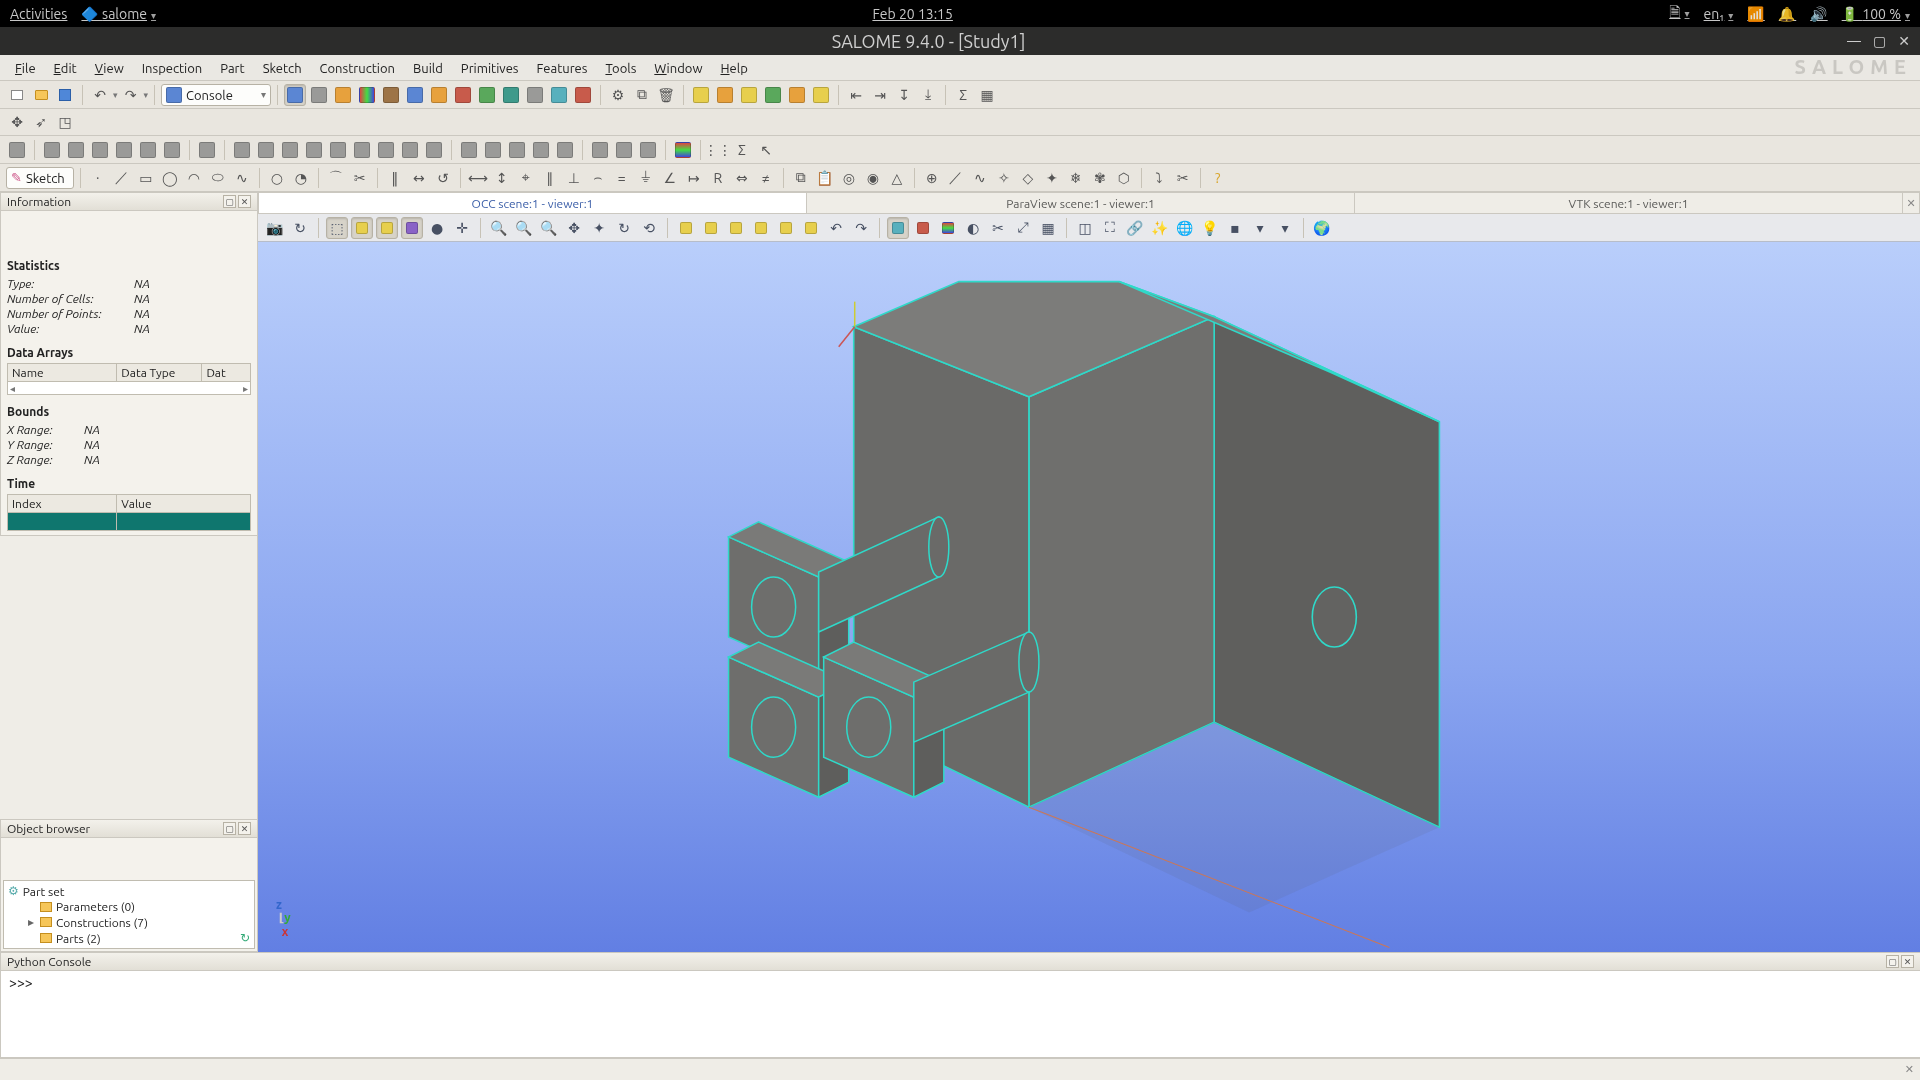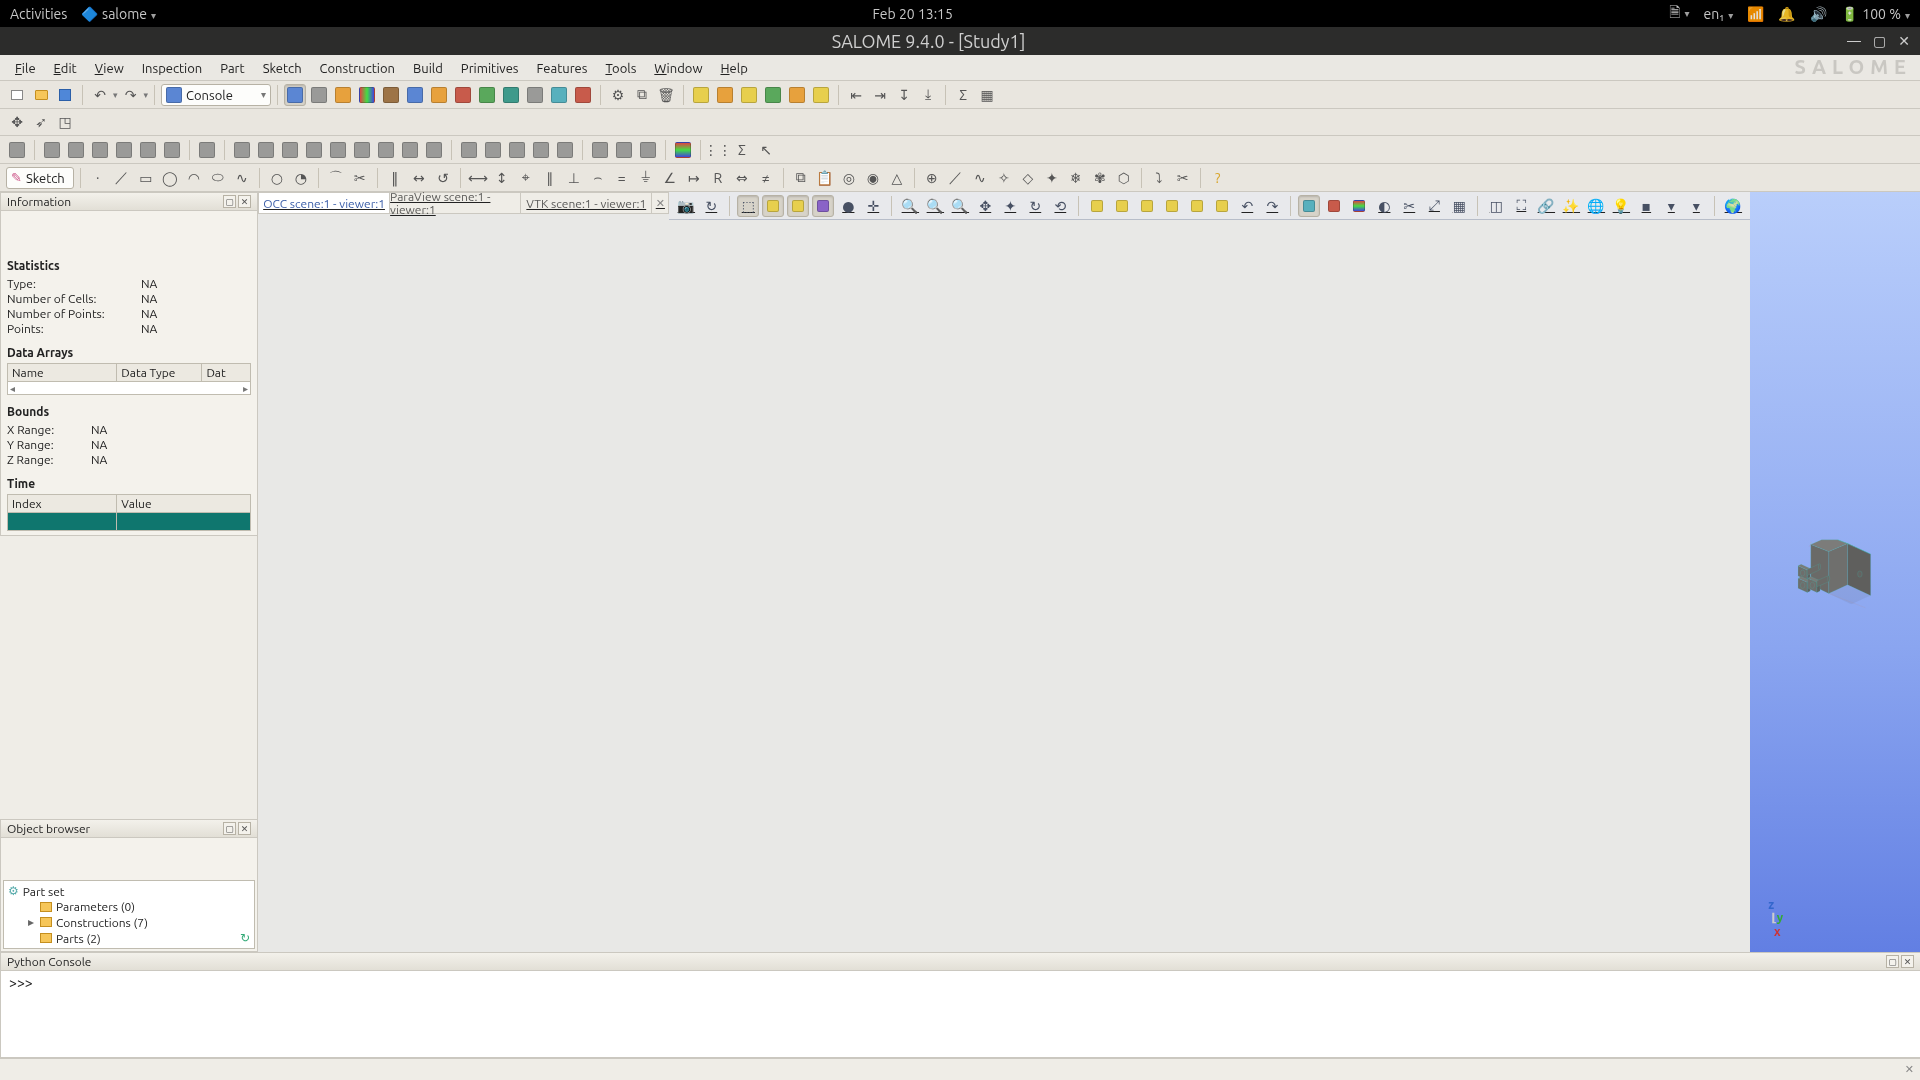--- a/index.html
+++ b/index.html
@@ -1,19 +1,19 @@
 <!DOCTYPE html>
 <html><head>
 <meta charset="utf-8">
 <style>
   * { box-sizing: border-box; margin: 0; padding: 0; font-family: "Ubuntu", "DejaVu Sans", sans-serif; }
   html, body { width: 1920px; height: 1080px; background: #e8e8e6; color: #222; font-size: 13px; overflow: hidden; }
 
   
-  .gnome-bar { background: #000; color: #ddd; height: 27px; display:flex; align-items:center; padding:0 10px; font-size:14px;}
+  .gnome-bar { background: #000; color: #ddd; height: 27px; display:flex; align-items:center; padding:0 10px; font-size:14px;text-decoration:underline;}
   .gnome-bar .left, .gnome-bar .center, .gnome-bar .right { display:flex; align-items:center; gap:14px;}
   .gnome-bar .center { flex:1; justify-content:center; }
   .gnome-bar .right { justify-content:flex-end; }
   .gnome-bar .item { opacity:.9; }
   .tri::after{ content:"▾"; font-size:10px; margin-left:4px; opacity:.8;}
 
   
   .titlebar { background:#2c2c2b; color:#cfcfcf; height:28px; display:flex; align-items:center; padding:0 10px;}
   .titlebar .title{ flex:1; text-align:center; font-size:18px;}
   .win-ctl{ display:flex; gap:12px; color:#ccc; font-size:14px;}
@@ -44,36 +44,36 @@
   .center-row{ display:flex; flex:1; min-height:0;}
 
   
   .dock-col{ width:258px; display:flex; flex-direction:column; background:#efede7; border-right:1px solid #cbc8c0;}
   .dock{ border:1px solid #cbc8c0; border-right:none; margin:0; background:#f4f2ec;}
   .dock-header{ background:linear-gradient(#f3f1eb,#e2dfd6); border-bottom:1px solid #cbc8c0; padding:2px 6px; display:flex; align-items:center; font-size:12px;}
   .dock-header .hdr-btns{ margin-left:auto; display:flex; gap:2px;}
   .hdr-btn{ width:13px; height:13px; border:1px solid #b7b2a5; font-size:9px; display:flex; align-items:center; justify-content:center; background:#f4f2ec; color:#555;}
   .dock-body{ padding:4px 6px; font-size:12px; background:#f4f2ec;margin-top:40px;}
   .section-title{ font-weight:bold; margin:4px 0 4px 0;}
-  .kv{ display:flex; gap:24px; padding:1px 0;}
+  .kv{ display:flex; gap:17px; padding:1px 0;font-style:italic;}
   .kv .k{ min-width:110px;}
   .info-table{ width:100%; border:1px solid #c0bcb0; border-collapse:collapse; background:#0f766e; font-size:12px;}
   .info-table th{ background:#ece9e1; border:1px solid #c0bcb0; padding:2px 4px; text-align:left; font-weight:normal;}
   .info-table td{ border:1px solid #c0bcb0; height:18px;}
   .hscroll{ border:1px solid #c0bcb0; height:14px; background:#fff; display:flex; align-items:center; justify-content:space-between; padding:0 2px; color:#777; font-size:10px; margin-top:-1px;}
 
   
   .tree{ font-size:12px; padding:2px 4px; background:#fff; border:1px solid #c0bcb0;}
   .tree-item{ display:flex; align-items:center; gap:4px; padding:1px 0;}
   .tree-item.indent1{ padding-left:18px;}
   .folder-ic{ width:12px; height:10px; background:#f6c659; border:1px solid #c58f1f;}
   .caret{ width:10px; display:inline-block; text-align:center; color:#666;}
 
   
-  .viewer-col{ flex:1; display:flex; flex-direction:row; min-width:0; border-left:0;text-decoration:underline;}
+  .viewer-col{ flex:1; display:flex; flex-direction:column; min-width:0; border-left:0;}
   .view-tabs{ height:22px; display:flex; border-bottom:1px solid #cbc8c0;}
   .view-tab{ flex:1; border:1px solid #cbc8c0; border-bottom:none; margin-right:-1px; display:flex; align-items:center; justify-content:center; font-size:12px; color:#5a5a58; background:#efede7;}
   .view-tab.active{ color:#3b5ea8; background:#fff;}
   .close-tab{ width:18px; border:1px solid #cbc8c0; border-bottom:none; display:flex; align-items:center; justify-content:center; font-size:11px; color:#888; background:#efede7;}
   .viewer-toolbar{ height:28px; background:#e8e9ec; border-bottom:1px solid #b7bdc9; display:flex; align-items:center; padding:2px 6px; gap:3px;}
   .viewer-toolbar .tb-btn{ color:#475063;}
   .viewport{ flex:1; position:relative; background:linear-gradient(#b9cefb 0%, #8aa5f0 60%, #627fe3 100%); overflow:hidden;}
   .triad{ position:absolute; left:18px; bottom:14px; font-size:12px; color:#0d3; font-weight:bold; }
   .triad .zx{ color:#c33;}
   .triad .zy{ color:#3a3;}
@@ -412,21 +412,21 @@
             </div>
           <div class="kv">
               <span class="k">Number of Cells:</span>
               <span>NA</span>
             </div>
           <div class="kv">
               <span class="k">Number of Points:</span>
               <span>NA</span>
             </div>
           <div class="kv">
-              <span class="k">Points:</span>
+              <span class="k">Value:</span>
               <span>NA</span>
             </div>
 
           <div class="section-title" style="margin-top:10px">Data Arrays</div>
           <table class="info-table">
             <tbody>
                 <tr>
               <th style="width:45%">Name</th>
               <th style="width:35%">Data Type</th>
               <th style="width:20%">Dat</th>

